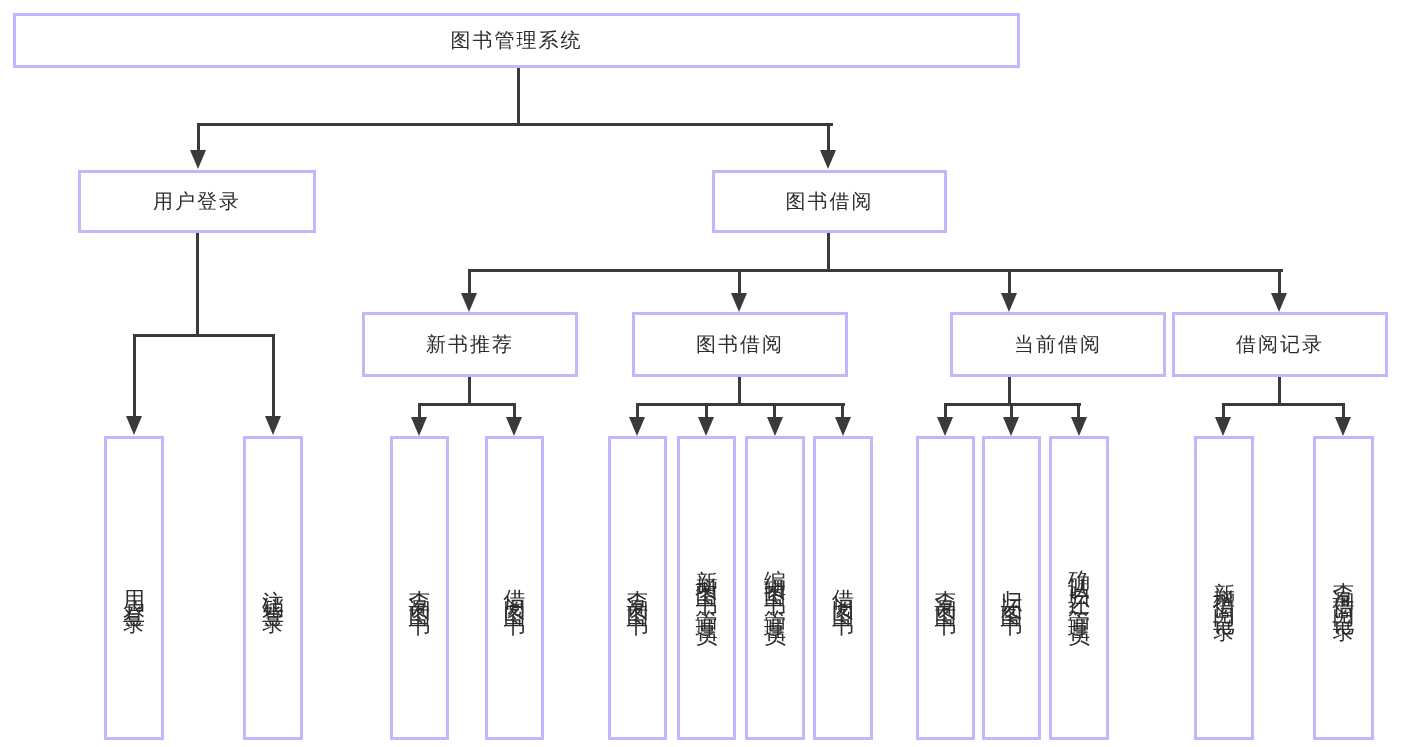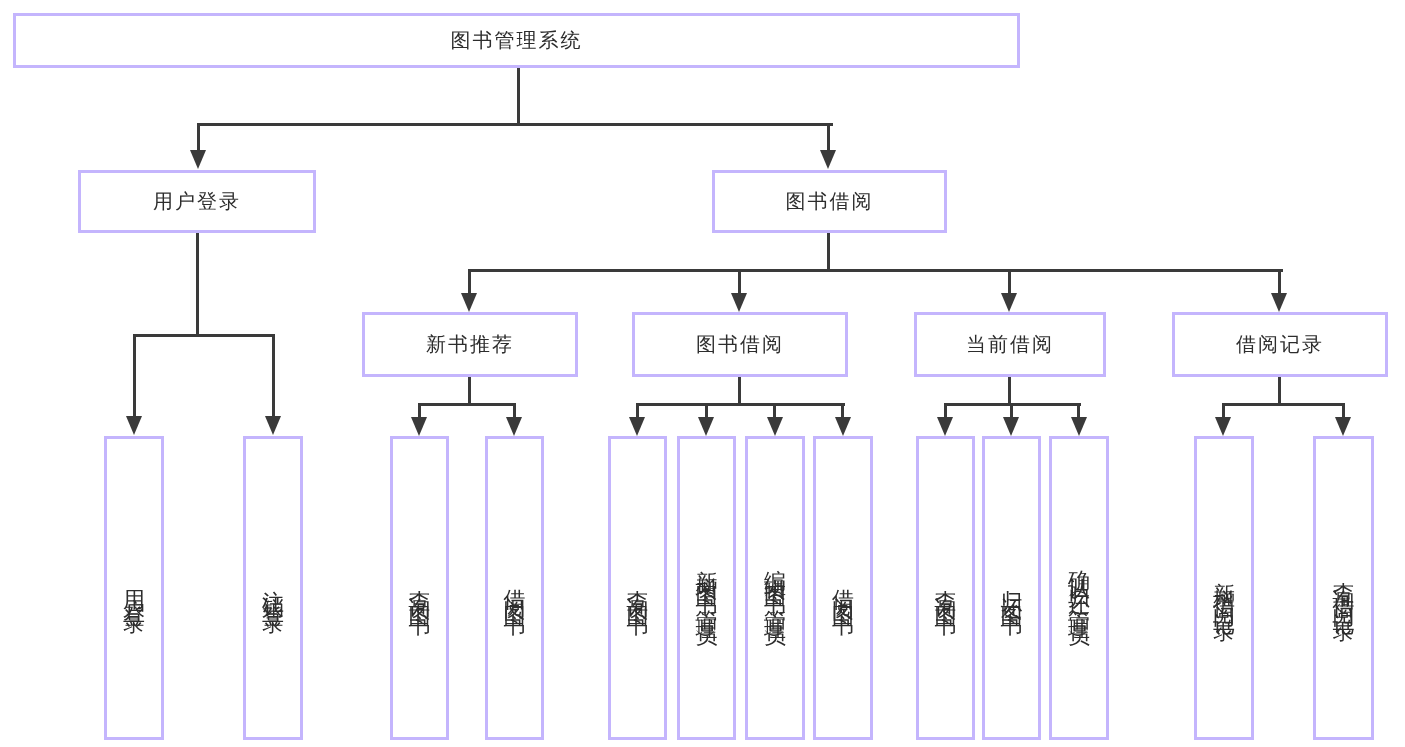--- a/index.html
+++ b/index.html
@@ -89,21 +89,21 @@
   <div class="ah" style="left:461px;top:293px"></div>
   <div class="line" style="left:738px;top:269px;width:3px;height:26px"></div>
   <div class="ah" style="left:731px;top:293px"></div>
   <div class="line" style="left:1008px;top:269px;width:3px;height:26px"></div>
   <div class="ah" style="left:1001px;top:293px"></div>
   <div class="line" style="left:1278px;top:269px;width:3px;height:26px"></div>
   <div class="ah" style="left:1271px;top:293px"></div>
 
   <div class="box hbox" style="left:362px;top:312px;width:216px;height:65px">新书推荐</div>
   <div class="box hbox" style="left:632px;top:312px;width:216px;height:65px">图书借阅</div>
-  <div class="box hbox" style="left:914px;top:312px;width:192px;height:65px">当前借阅</div>
+  <div class="box hbox" style="left:950px;top:312px;width:216px;height:65px">当前借阅</div>
   <div class="box hbox" style="left:1172px;top:312px;width:216px;height:65px">借阅记录</div>
 
   <div class="line" style="left:468px;top:377px;width:3px;height:29px"></div>
   <div class="line" style="left:738px;top:377px;width:3px;height:29px"></div>
   <div class="line" style="left:1008px;top:377px;width:3px;height:29px"></div>
   <div class="line" style="left:1278px;top:377px;width:3px;height:29px"></div>
 
   <div class="line" style="left:418px;top:403px;width:98px;height:3px"></div>
   <div class="line" style="left:636px;top:403px;width:209px;height:3px"></div>
   <div class="line" style="left:944px;top:403px;width:137px;height:3px"></div>

